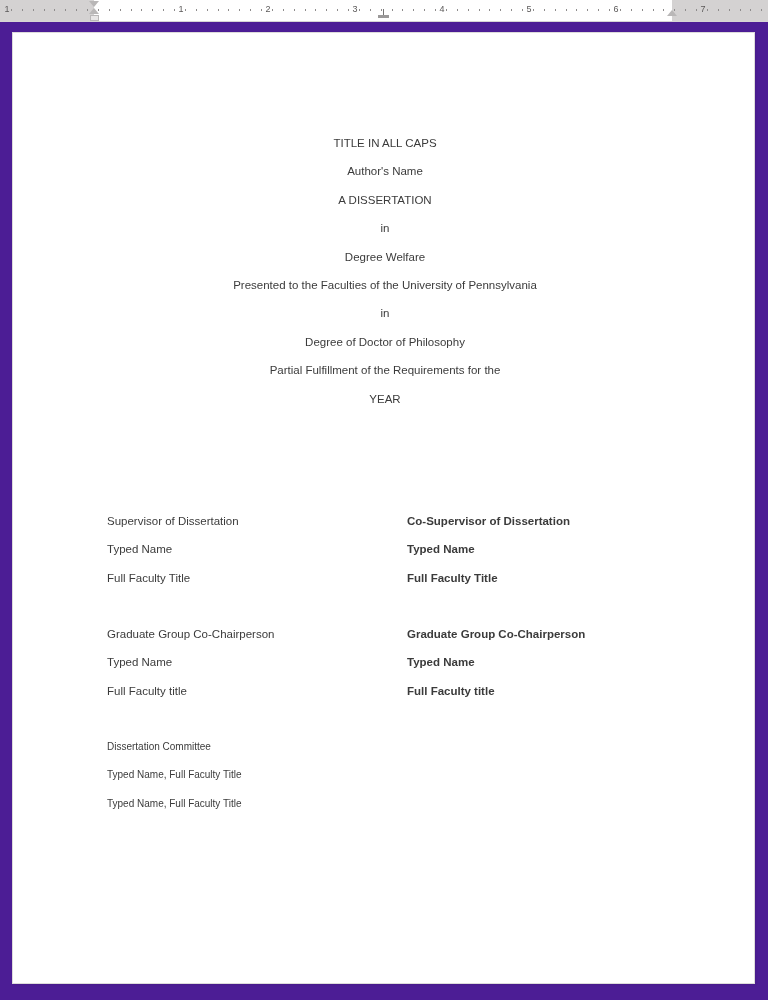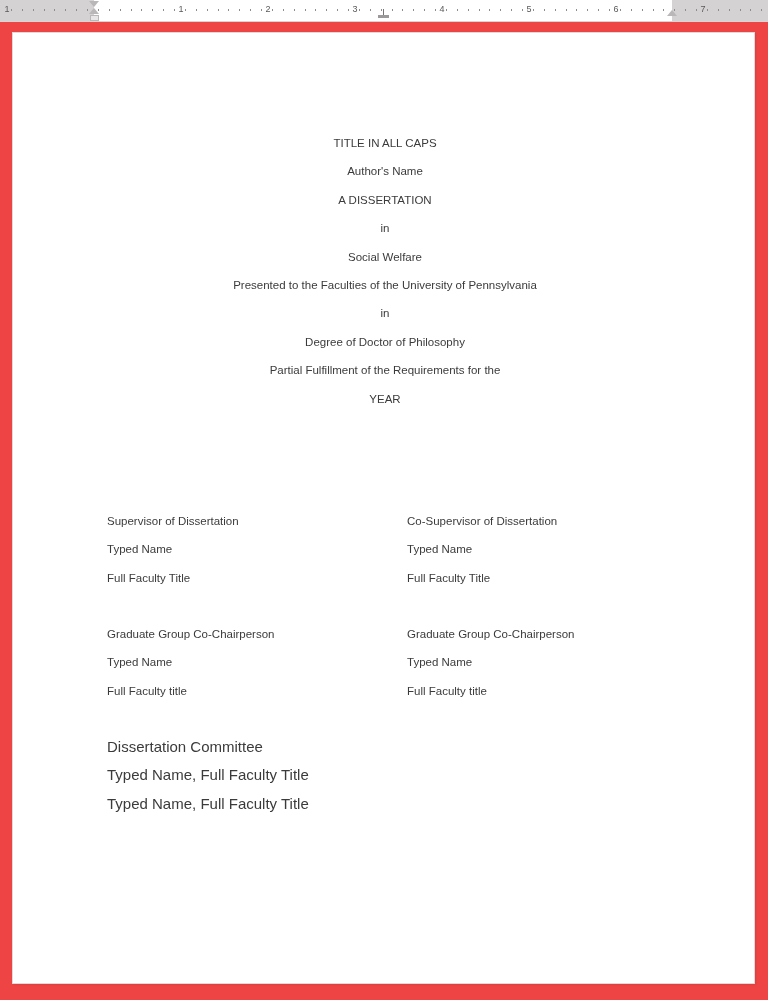--- a/index.html
+++ b/index.html
@@ -125,21 +125,21 @@
     width: 11px;
     height: 3px;
     background: #9b9999;
   }
 
   
   .canvas {
     position: relative;
     width: 768px;
     height: 978px;
-    background: #ef4444;
+    background: #4c1d95;
     box-sizing: border-box;
   }
   .page {
     position: absolute;
     left: 12px;
     top: 10px;
     width: 743px;
     height: 952px;
     background: #ffffff;
     border: 1px solid #dddbdb;
@@ -175,36 +175,36 @@
     width: 600px;
     display: flex;
   }
   .sig-group.g1 { top: 474px; }
   .sig-group.g2 { top: 587px; }
   .sig-col {
     width: 50%;
     box-sizing: border-box;
   }
   .sig-col.left  { padding-left: 12px; }
-  .sig-col.right { padding-left: 12px; }
+  .sig-col.right { padding-left: 12px; font-weight: bold; }
   .sig-line {
     font-size: 11.5px;
     line-height: 28.4px;
     color: #3b3b3b;
     white-space: nowrap;
   }
 
   .committee {
     position: absolute;
     left: 94px;
     top: 700px;
     width: 560px;
   }
   .committee .cline {
-    font-size: 15px;
+    font-size: 10px;
     line-height: 28.4px;
     color: #3b3b3b;
     white-space: nowrap;
   }
 </style>
 </head>
 <body>
 
 <div class="ruler">
   <div class="ruler-zone-left"></div>
@@ -308,21 +308,21 @@
 
 <div class="canvas">
   <div class="page">
     <div class="doc-body">
 
       <div class="title-block" id="title-block">
           <div class="line">TITLE IN ALL CAPS</div>
           <div class="line">Author's Name</div>
           <div class="line">A DISSERTATION</div>
           <div class="line">in</div>
-          <div class="line">Social Welfare</div>
+          <div class="line">Degree Welfare</div>
           <div class="line">Presented to the Faculties of the University of Pennsylvania</div>
           <div class="line">in</div>
           <div class="line">Degree of Doctor of Philosophy</div>
           <div class="line">Partial Fulfillment of the Requirements for the</div>
           <div class="line">YEAR</div>
         </div>
 
       <div class="sig-group g1">
         <div class="sig-col left" id="g1-left">
             <div class="sig-line">Supervisor of Dissertation</div>

